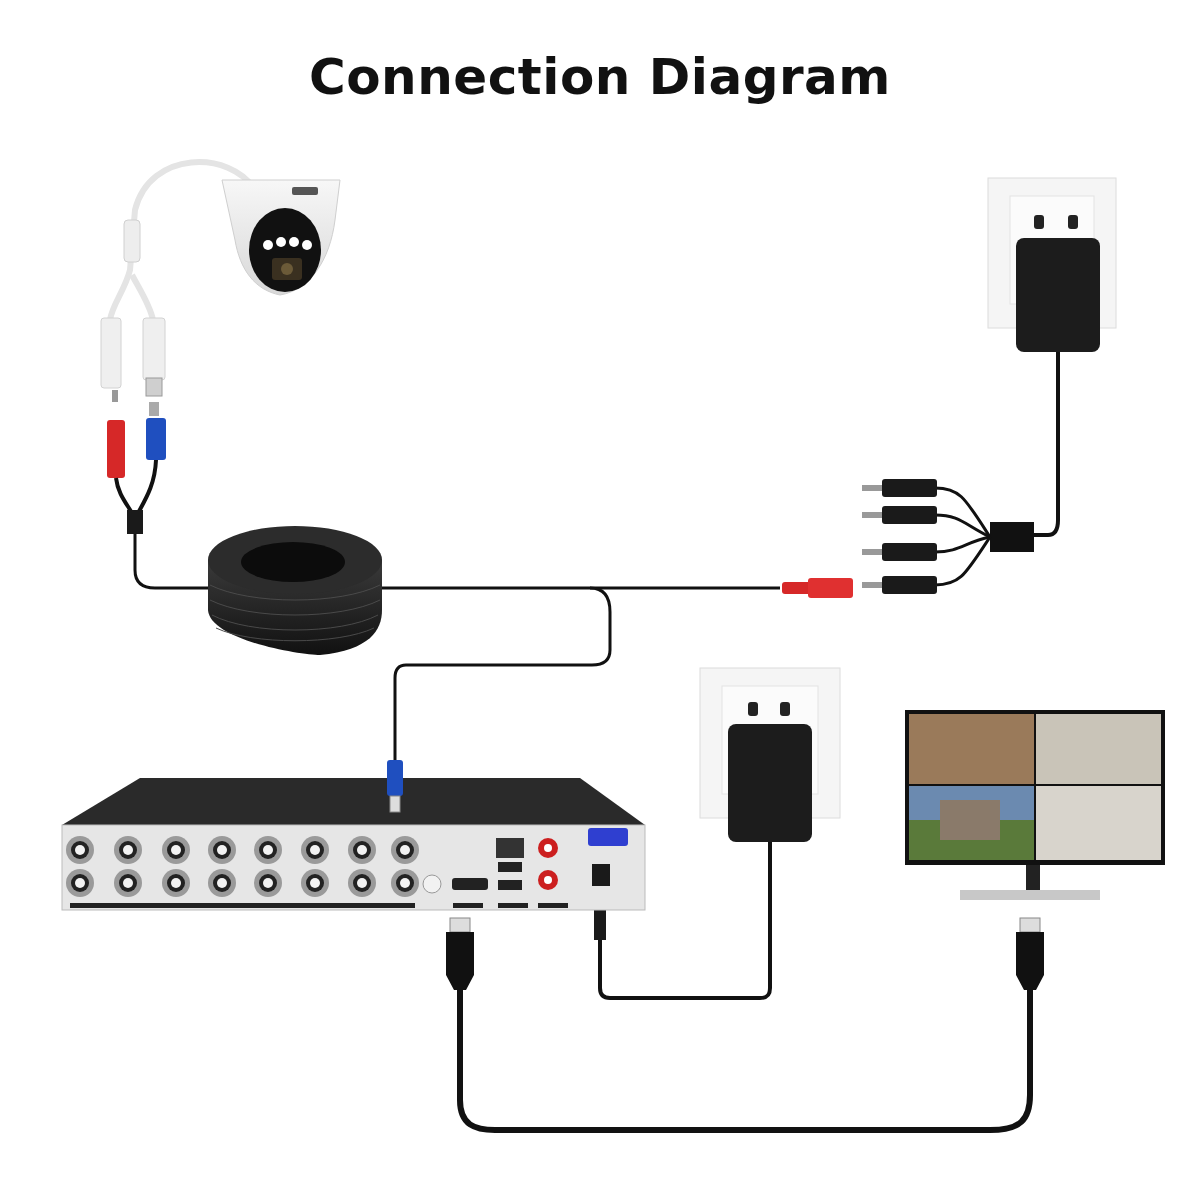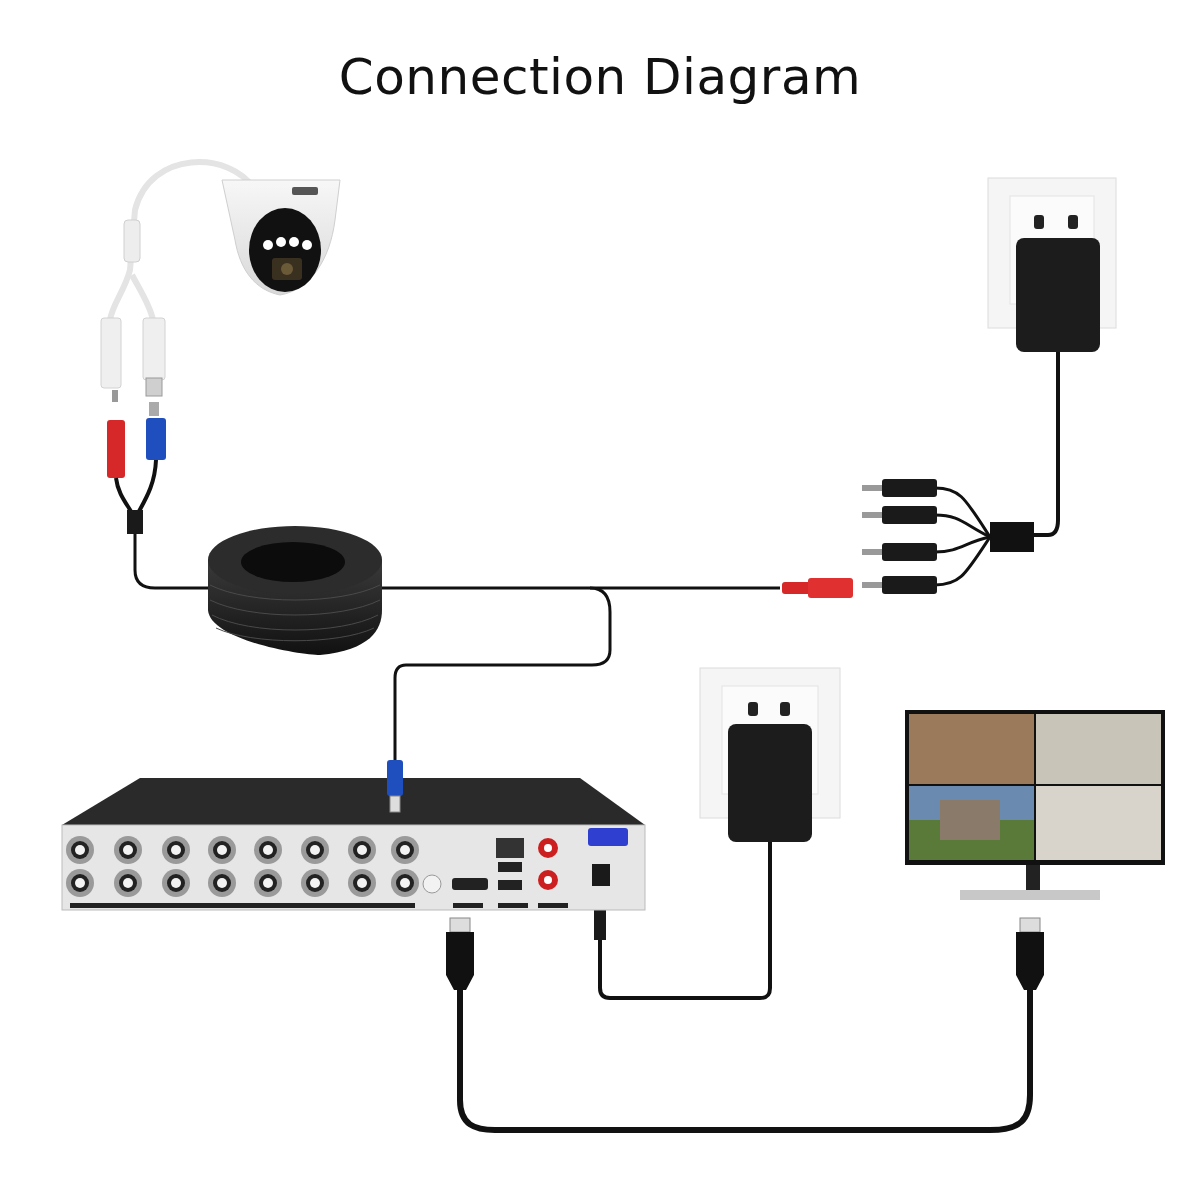--- a/index.html
+++ b/index.html
@@ -1,19 +1,19 @@
 <!DOCTYPE html>
 <html><head>
 <meta charset="utf-8">
 <style>
   html, body { margin:0; padding:0; background:#ffffff; }
   body { width:1200px; height:1200px; position:relative; overflow:hidden; font-family:"DejaVu Sans", sans-serif; }
   #title {
     position:absolute; left:0; top:48px; width:1200px; text-align:center;
-    font-family:"DejaVu Sans", sans-serif; font-weight:normal; font-size:50px; color:#111111;
+    font-family:"DejaVu Sans", sans-serif; font-weight:bold; font-size:50px; color:#111111;
     letter-spacing:0.5px;
   }
   svg#diagram { position:absolute; left:0; top:0; }
 </style>
 </head>
 <body>
 
 <div id="title">Connection Diagram</div>
 
 <svg id="diagram" width="1200" height="1200" viewBox="0 0 1200 1200">

